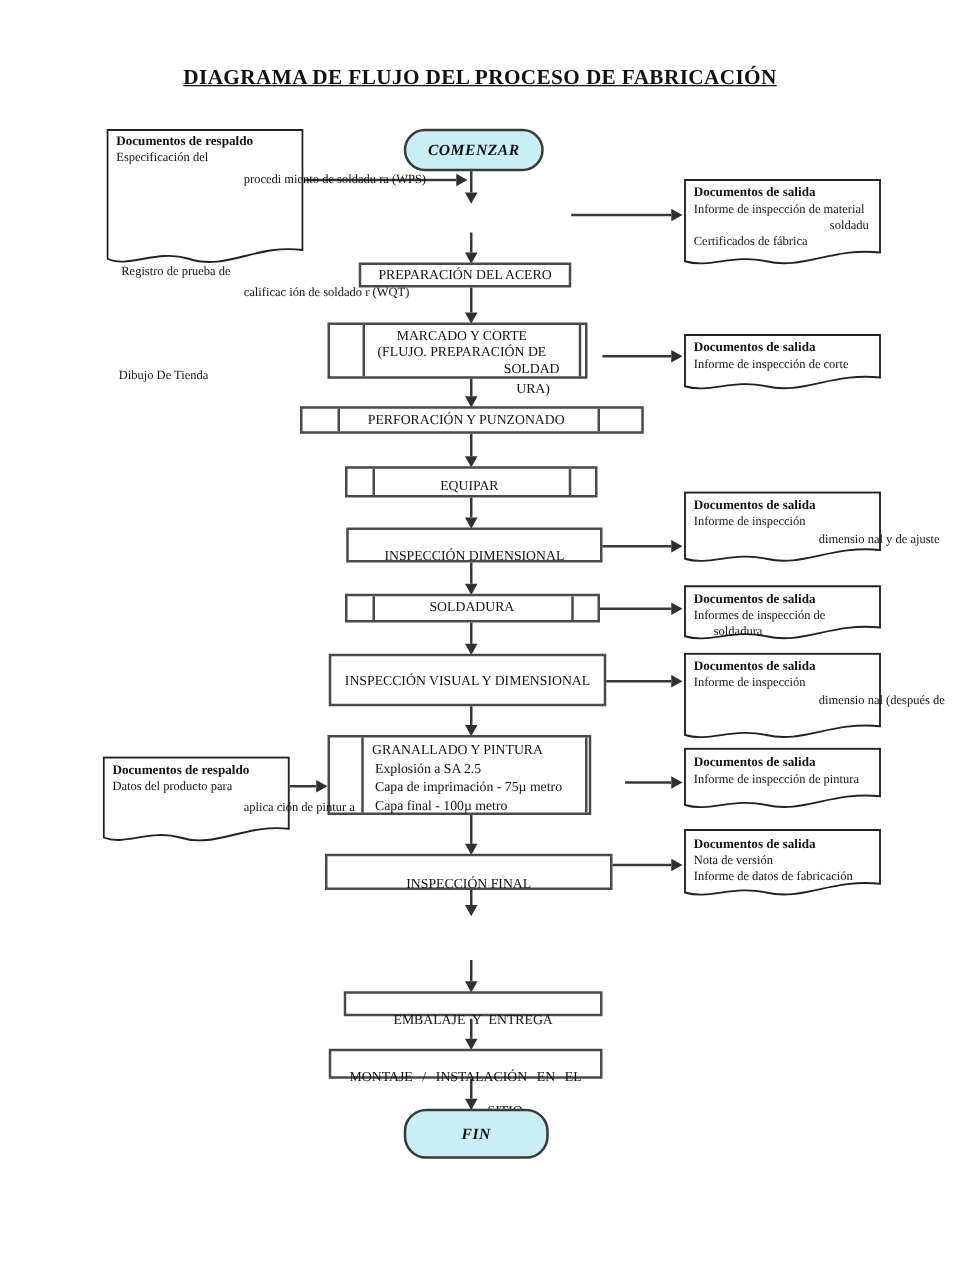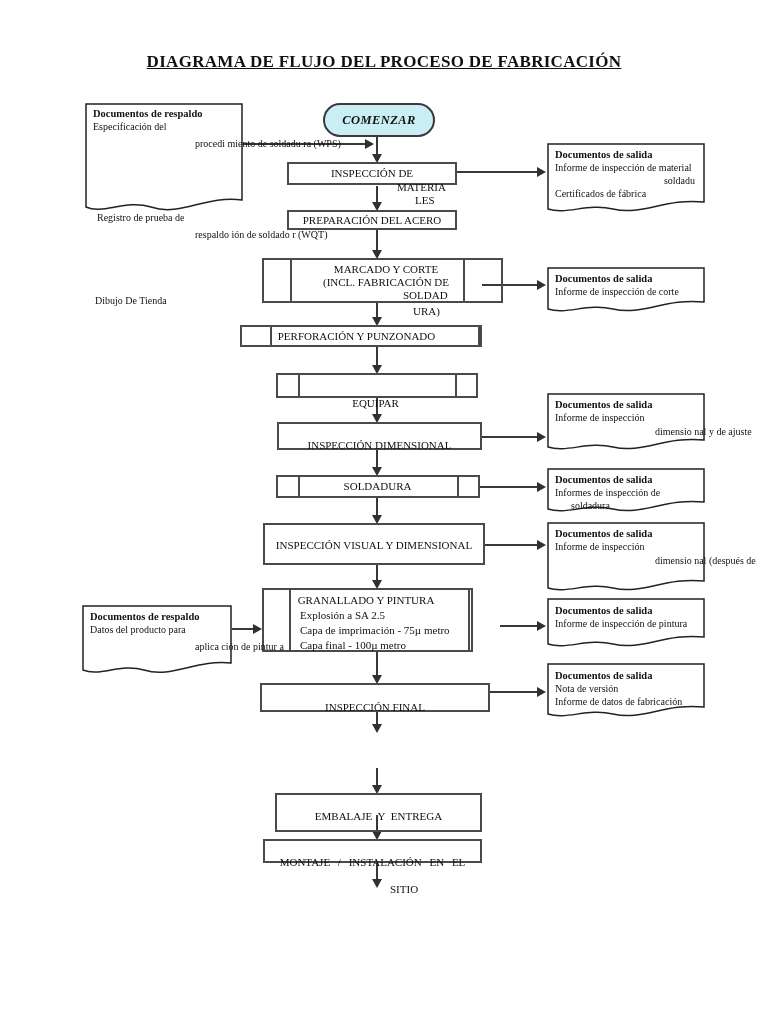--- a/index.html
+++ b/index.html
@@ -85,49 +85,44 @@
         <polygon points="374,144 365,139 365,149" stroke="none"></polygon>
       <line x1="232" y1="629" x2="253" y2="629"></line>
         <polygon points="262,629 253,624 253,634" stroke="none"></polygon>
     </g>
   </svg>
 
   <div class="terminal" style="left: 323px; top: 103px; width: 108px; height: 30px; background-color: rgb(201, 239, 244);">
     <span>COMENZAR</span>
   </div>
 
-  <div class="box" style="left:287px;top:162px;width:170px;height:23px;">
-    <span class="lbl ctr" style="left:0;right:0;top:3px;">INSPECCIÓN DE</span>
-    <span class="lbl" style="left:108px;top:17px;">MATERIA</span>
-    <span class="lbl" style="left:126px;top:30px;">LES</span>
-  </div>
 
   <div class="box" style="left:287px;top:210px;width:170px;height:20px;">
     <span class="lbl ctr" style="left:0;right:0;top:2px;">PREPARACIÓN DEL ACERO</span>
   </div>
 
-  <div class="box" style="left:262px;top:258px;width:241px;height:45px;">
+  <div class="box" style="left:262px;top:258px;width:208px;height:45px;">
     <span class="bar-l" style="left:26px;"></span>
     <span class="bar-r" style="left:199px;"></span>
     <span class="lbl ctr" style="left:28px;right:21px;top:3px;">MARCADO Y CORTE</span>
-    <span class="lbl ctr" style="left:28px;right:21px;top:16px;">(INCL. FABRICACIÓN DE</span>
+    <span class="lbl ctr" style="left:28px;right:21px;top:16px;">(FLUJO. PREPARACIÓN DE</span>
     <span class="lbl" style="left:139px;top:29px;">SOLDAD</span>
     <span class="lbl" style="left:149px;top:45px;">URA)</span>
   </div>
 
-  <div class="box" style="left:240px;top:325px;width:242px;height:22px;">
+  <div class="box" style="left:240px;top:325px;width:275px;height:22px;">
     <span class="bar-l" style="left:28px;"></span>
     <span class="bar-r" style="left:236px;"></span>
     <span class="lbl ctr" style="left:30px;right:39px;top:3px;">PERFORACIÓN Y PUNZONADO</span>
   </div>
 
   <div class="box" style="left:276px;top:373px;width:202px;height:25px;">
     <span class="bar-l" style="left:20px;"></span>
     <span class="bar-r" style="left:177px;"></span>
-    <span class="lbl ctr" style="left:22px;right:25px;top:22px;">EQUIPAR</span>
+    <span class="lbl ctr" style="left:22px;right:25px;top:8px;">EQUIPAR</span>
   </div>
 
   <div class="box" style="left:277px;top:422px;width:205px;height:28px;">
     <span class="lbl ctr" style="left:0;right:0;top:15px;">INSPECCIÓN DIMENSIONAL</span>
   </div>
 
   <div class="box" style="left:276px;top:475px;width:204px;height:23px;">
     <span class="bar-l" style="left:20px;"></span>
     <span class="bar-r" style="left:179px;"></span>
     <span class="lbl ctr" style="left:22px;right:23px;top:3px;">SOLDADURA</span>
@@ -144,44 +139,47 @@
     <span class="lbl" style="left:36px;top:19px;">Explosión a SA 2.5</span>
     <span class="lbl" style="left:36px;top:34px;">Capa de imprimación - 75µ metro</span>
     <span class="lbl" style="left:36px;top:49px;">Capa final - 100µ metro</span>
   </div>
 
   <div class="box" style="left:260px;top:683px;width:230px;height:29px;">
     <span class="lbl ctr" style="left:0;right:0;top:16px;">INSPECCIÓN FINAL</span>
   </div>
 
 
-  <div class="box" style="left:275px;top:793px;width:207px;height:39px;">
+  <div class="box" style="left:275px;top:793px;width:207px;height:20px;">
     <span class="lbl ctr" style="left:0;right:0;top:15px;word-spacing:3px;">EMBALAJE Y ENTREGA</span>
   </div>
 
   <div class="box" style="left:263px;top:839px;width:219px;height:24px;">
     <span class="lbl ctr" style="left:0;right:0;top:15px;word-spacing:5px;">MONTAJE / INSTALACIÓN EN EL</span>
     <span class="lbl" style="left:125px;top:42px;">SITIO</span>
   </div>
 
+  <div class="terminal" style="left: 323px; top: 887px; width: 112px; height: 36px; border-radius: 18px; background-color: rgb(201, 239, 244);">
+    <span>FIN</span>
+  </div>
 
   <div class="doc" style="left:85px;top:103px;width:158px;height:113px;">
     <svg width="158" height="113">
       <path d="M1,1 H157 V97 C120,92 96,114 66,104 C40,96 18,112 1,104 Z" fill="#ffffff" stroke="#222" stroke-width="1.5"></path>
     </svg>
     <span class="dt" style="left:8px;top:4px;">Documentos de respaldo</span>
     <span class="dl" style="left:8px;top:17px;">Especificación del</span>
     <span class="dl preline" style="left:110px;top:34px;">procedi
 miento
 de
 soldadu
 ra
 (WPS)</span>
     <span class="dl" style="left:12px;top:108px;">Registro de prueba de</span>
-    <span class="dl preline" style="left:110px;top:125px;">respaldo
+    <span class="dl preline" style="left:110px;top:125px;">calificac
 ión de
 soldado
 r
 (WQT)</span>
     <span class="dl" style="left:10px;top:191px;">Dibujo De Tienda</span>
   </div>
 
   <div class="doc" style="left:82px;top:605px;width:150px;height:73px;">
     <svg width="150" height="73">
       <path d="M1,1 H149 V58 C114,54 90,74 62,65 C38,58 18,72 1,65 Z" fill="#ffffff" stroke="#222" stroke-width="1.5"></path>

